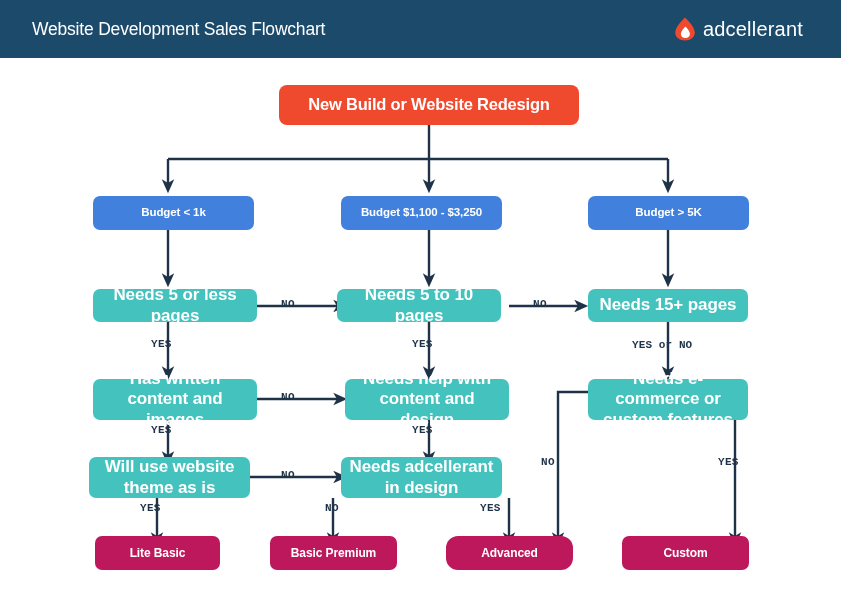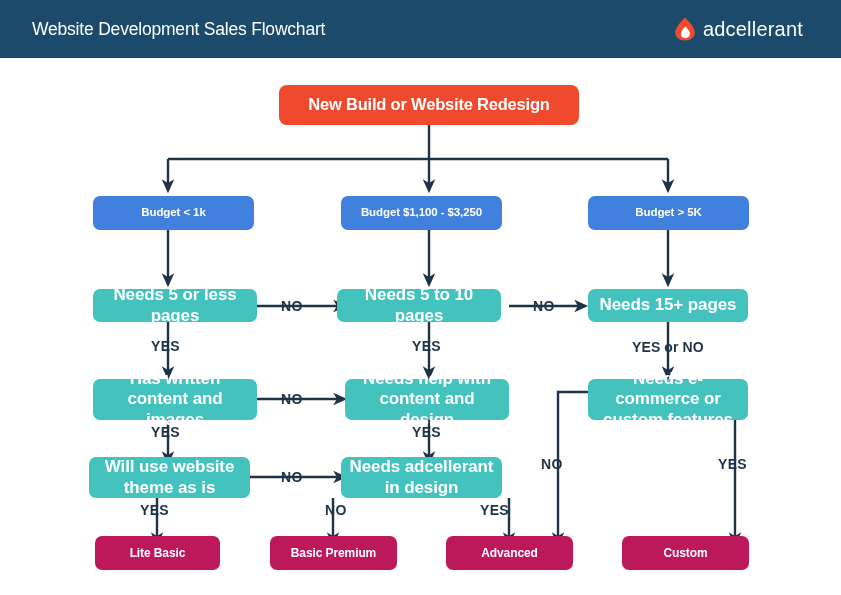--- a/index.html
+++ b/index.html
@@ -107,25 +107,26 @@
   .node.result {
     background: #be185d;
     font-size: 12px;
     letter-spacing: -0.1px;
   }
 
   
   .elabel {
     position: absolute;
     color: #1f3348;
-    font-size: 14px;
+    font-size: 11px;
     font-weight: bold;
     letter-spacing: 0.3px;
     white-space: nowrap;
     z-index: 4;
+    font-family: Liberation Mono, monospace;
   }
   .elabel.mixed {
     letter-spacing: 0.1px;
   }
 </style>
 </head>
 <body>
 
 <div id="app">
 
@@ -198,21 +199,21 @@
 
     <div class="node decision" style="left:93px; top:321px; width:164px; height:41px;">Has written content and images</div>
     <div class="node decision" style="left:345px; top:321px; width:164px; height:41px;">Needs help with content and design</div>
     <div class="node decision" style="left:588px; top:321px; width:160px; height:41px;">Needs e-commerce or custom features</div>
 
     <div class="node decision" style="left:89px; top:399px; width:161px; height:41px;">Will use website theme as is</div>
     <div class="node decision" style="left:341px; top:399px; width:161px; height:41px;">Needs adcellerant in design</div>
 
     <div class="node result" style="left:95px; top:478px; width:125px; height:34px;">Lite Basic</div>
     <div class="node result" style="left:270px; top:478px; width:127px; height:34px;">Basic Premium</div>
-    <div class="node result" style="left:446px; top:478px; width:127px; height:34px;">Advanced</div>
+    <div class="node result" style="left:446px; top:478px; width:127px; height:34px;border-radius:12px;">Advanced</div>
     <div class="node result" style="left:622px; top:478px; width:127px; height:34px;">Custom</div>
 
     <div class="elabel" style="left:281px; top:240px;">NO</div>
     <div class="elabel" style="left:533px; top:240px;">NO</div>
 
     <div class="elabel" style="left:151px; top:280px;">YES</div>
     <div class="elabel" style="left:412px; top:280px;">YES</div>
     <div class="elabel mixed" style="left:632px; top:281px;">YES or NO</div>
 
     <div class="elabel" style="left:281px; top:333px;">NO</div>

